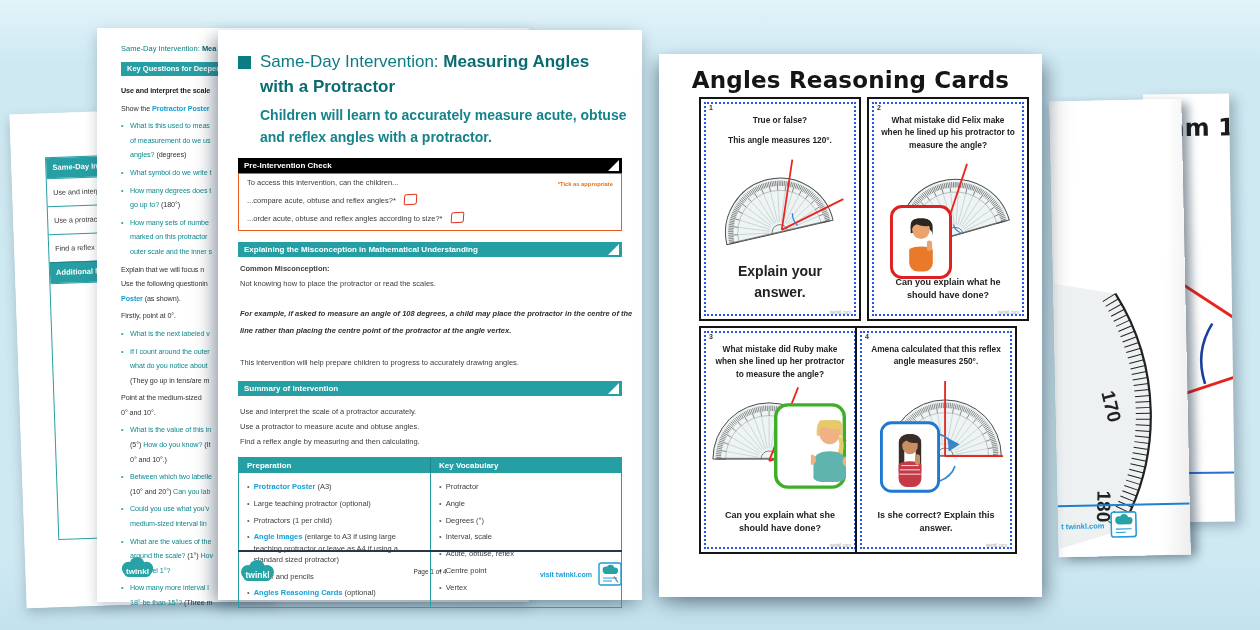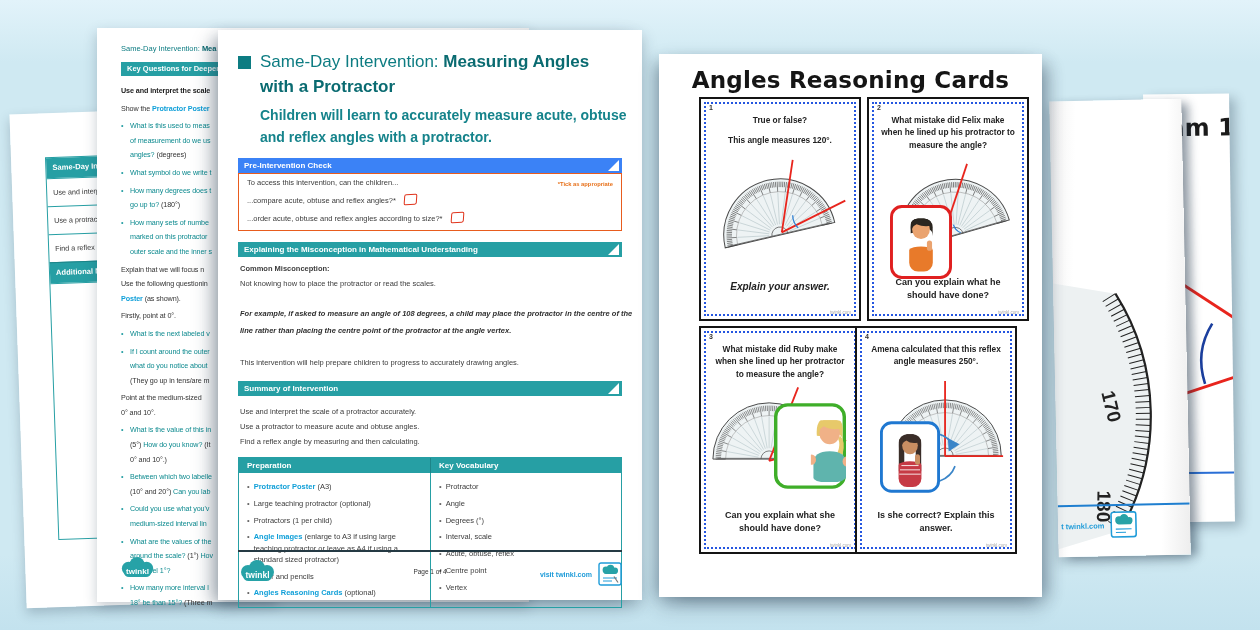--- a/index.html
+++ b/index.html
@@ -40,21 +40,21 @@
   .main-page{left:218px;top:30px;width:424px;height:570px;z-index:3;box-sizing:border-box;
     padding:20px 20px 0 20px;box-shadow:-10px 6px 18px -4px rgba(30,50,70,.35),0 6px 14px rgba(30,50,70,.25);}
   .title-row{display:flex;gap:9px;}
   .title-sq{width:13px;height:13px;background:#0d7c82;margin-top:6px;flex:none;}
   .title-text{font-size:17px;line-height:1.45;color:#0d7c82;width:372px;}
   .title-text b{color:#0a6b71;}
   .mp-subtitle{margin:6px 0 0 22px;width:392px;font-size:14px;font-weight:bold;color:#15838b;line-height:1.55;}
   .sec-bar{position:relative;height:15px;line-height:15px;color:#fff;font-size:8px;font-weight:bold;padding:0 6px;}
   .sec-bar .fold{position:absolute;right:2px;top:1px;}
   .bar-teal{background:#269fa4;margin-top:11px;}
-  .bar-orange{background:#3b82f6;margin-top:9px;}
+  .bar-orange{background:#000000;margin-top:9px;}
   .obody{border:1.6px solid #e85c1e;padding:4px 8px 7px 8px;font-size:7.5px;color:#3c3c3c;}
   .orow1{display:flex;justify-content:space-between;align-items:flex-end;}
   .ticknote{font-size:5.8px;font-weight:bold;color:#e7711b;margin-top:2px;}
   .oitem{margin-top:7px;}
   .tickbox{display:inline-block;width:11px;height:9px;border:1.6px solid #e0331b;border-radius:2px;
     transform:skew(-8deg) rotate(-4deg);margin-left:8px;vertical-align:-2px;}
   .mis-body{font-size:7.5px;color:#3c3c3c;padding:4px 2px 0 2px;line-height:15px;}
   .mis-example{font-style:italic;font-weight:bold;color:#2f2f2f;margin-top:14px;width:404px;line-height:17px;}
   .mis-note{margin-top:16px;}
   .sum-list{padding:5px 2px 0 2px;font-size:7.5px;color:#3c3c3c;}
@@ -91,21 +91,21 @@
     font-family:"DejaVu Sans",sans-serif;letter-spacing:.2px;}
   .card{position:absolute;border:2px solid #141414;background:#fff;}
   .card .dots{position:absolute;inset:3px;border:2px dotted #2456e0;pointer-events:none;}
   .card-num{position:absolute;left:8px;top:5px;font-size:7px;font-weight:bold;color:#333;z-index:2;}
   .card-body{position:absolute;inset:9px 11px;display:flex;flex-direction:column;text-align:center;}
   .card-top{font-size:8.3px;font-weight:bold;color:#222;line-height:1.5;margin-top:6px;}
   .card-top .tline{margin-top:8px;}
   .card-mid{flex:1;position:relative;margin-top:2px;}
   .card-mid svg.prot{position:absolute;inset:0;width:100%;height:100%;}
   .card-bottom{font-size:9px;font-weight:bold;color:#222;line-height:1.45;margin-bottom:8px;}
-  .card.big-bottom .card-bottom{font-size:10px;margin-bottom:16px;font-style:italic;}
+  .card.big-bottom .card-bottom{font-size:14px;margin-bottom:8px;}
   .card-site{position:absolute;right:8px;bottom:4px;font-size:4.5px;color:#aaa;}
   .avatar{position:absolute;}
 </style>
 </head>
 <body>
 
 <div class="stage">
 
   <section class="page notes-page">
     <div class="notes-table">

